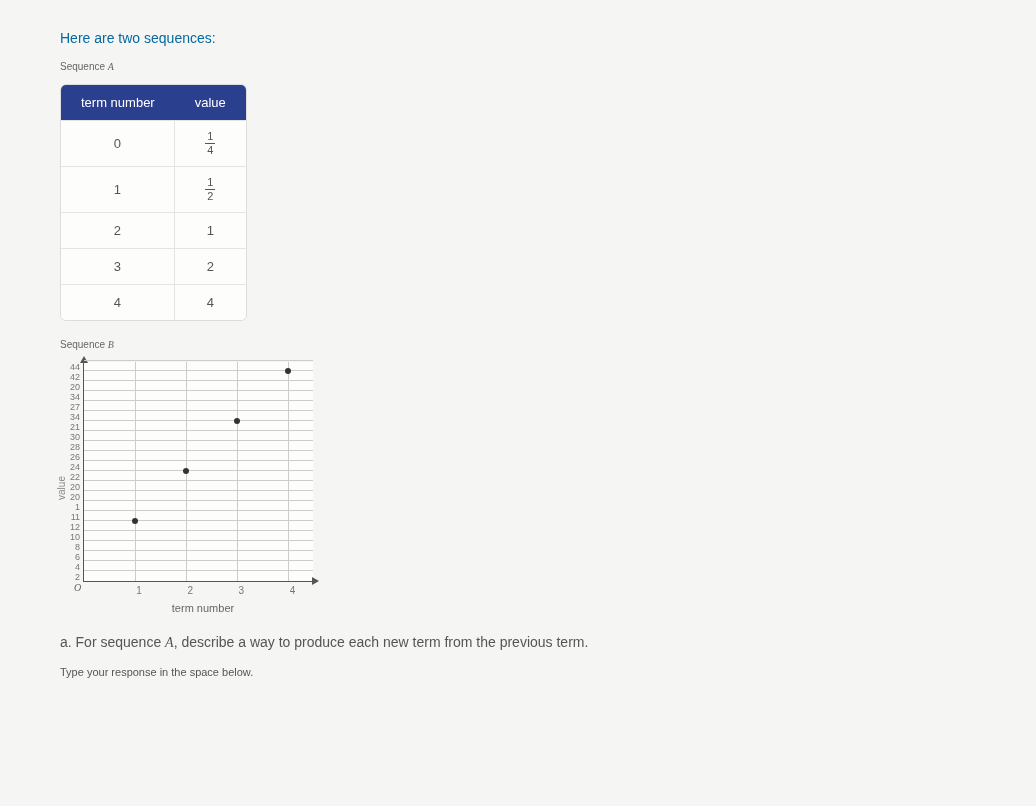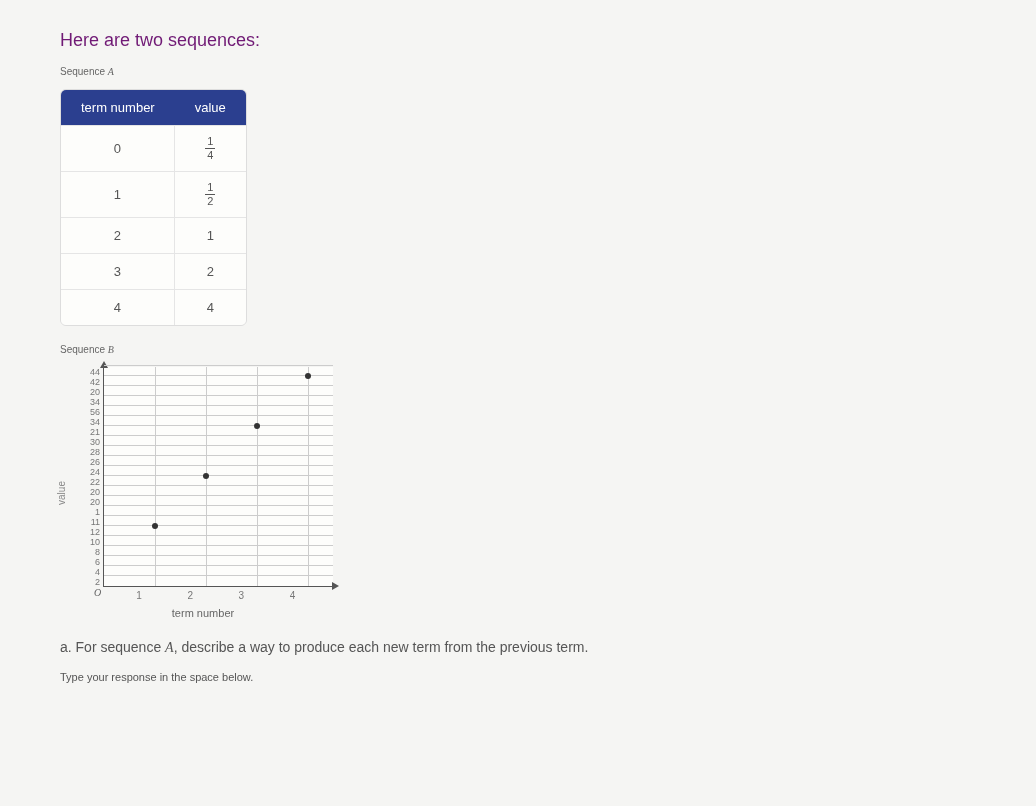--- a/index.html
+++ b/index.html
@@ -8,22 +8,22 @@
       box-sizing: border-box;
     }
     body {
       font-family: Arial, Helvetica, sans-serif;
       background: #f5f5f3;
       padding: 30px 60px;
       color: #555;
       font-size: 13px;
     }
     .intro {
-      color: #701a75;
-      font-size: 18px;
+      color: #0369a1;
+      font-size: 14px;
       margin-bottom: 15px;
     }
     .seq-label {
       color: #666;
       font-size: 10px;
       margin-bottom: 12px;
     }
     .seq-label .italic {
       font-style: italic;
       font-family: 'Times New Roman', serif;
@@ -95,21 +95,20 @@
       text-align: right;
       font-size: 9px;
       color: #777;
       padding-right: 3px;
       height: 220px;
     }
     .y-ticks div {
       height: 10px;
       line-height: 10px;
       margin-bottom: 0;
-      margin-left: 20px;
     }
     .plot-area {
       position: relative;
       width: 230px;
       height: 220px;
       border: 1px solid #555;
       border-top: none;
       border-right: none;
       background: #fdfdfb;
     }
@@ -245,21 +244,21 @@
 </p>
 
 <div class="chart-wrap">
   <div class="y-axis-label">value</div>
   <div class="chart-inner">
     <div class="y-ticks" id="y-ticks">
         <div>44</div>
         <div>42</div>
         <div>20</div>
         <div>34</div>
-        <div>56</div>
+        <div>27</div>
         <div>34</div>
         <div>21</div>
         <div>30</div>
         <div>28</div>
         <div>26</div>
         <div>24</div>
         <div>22</div>
         <div>20</div>
         <div>20</div>
         <div>1</div>

